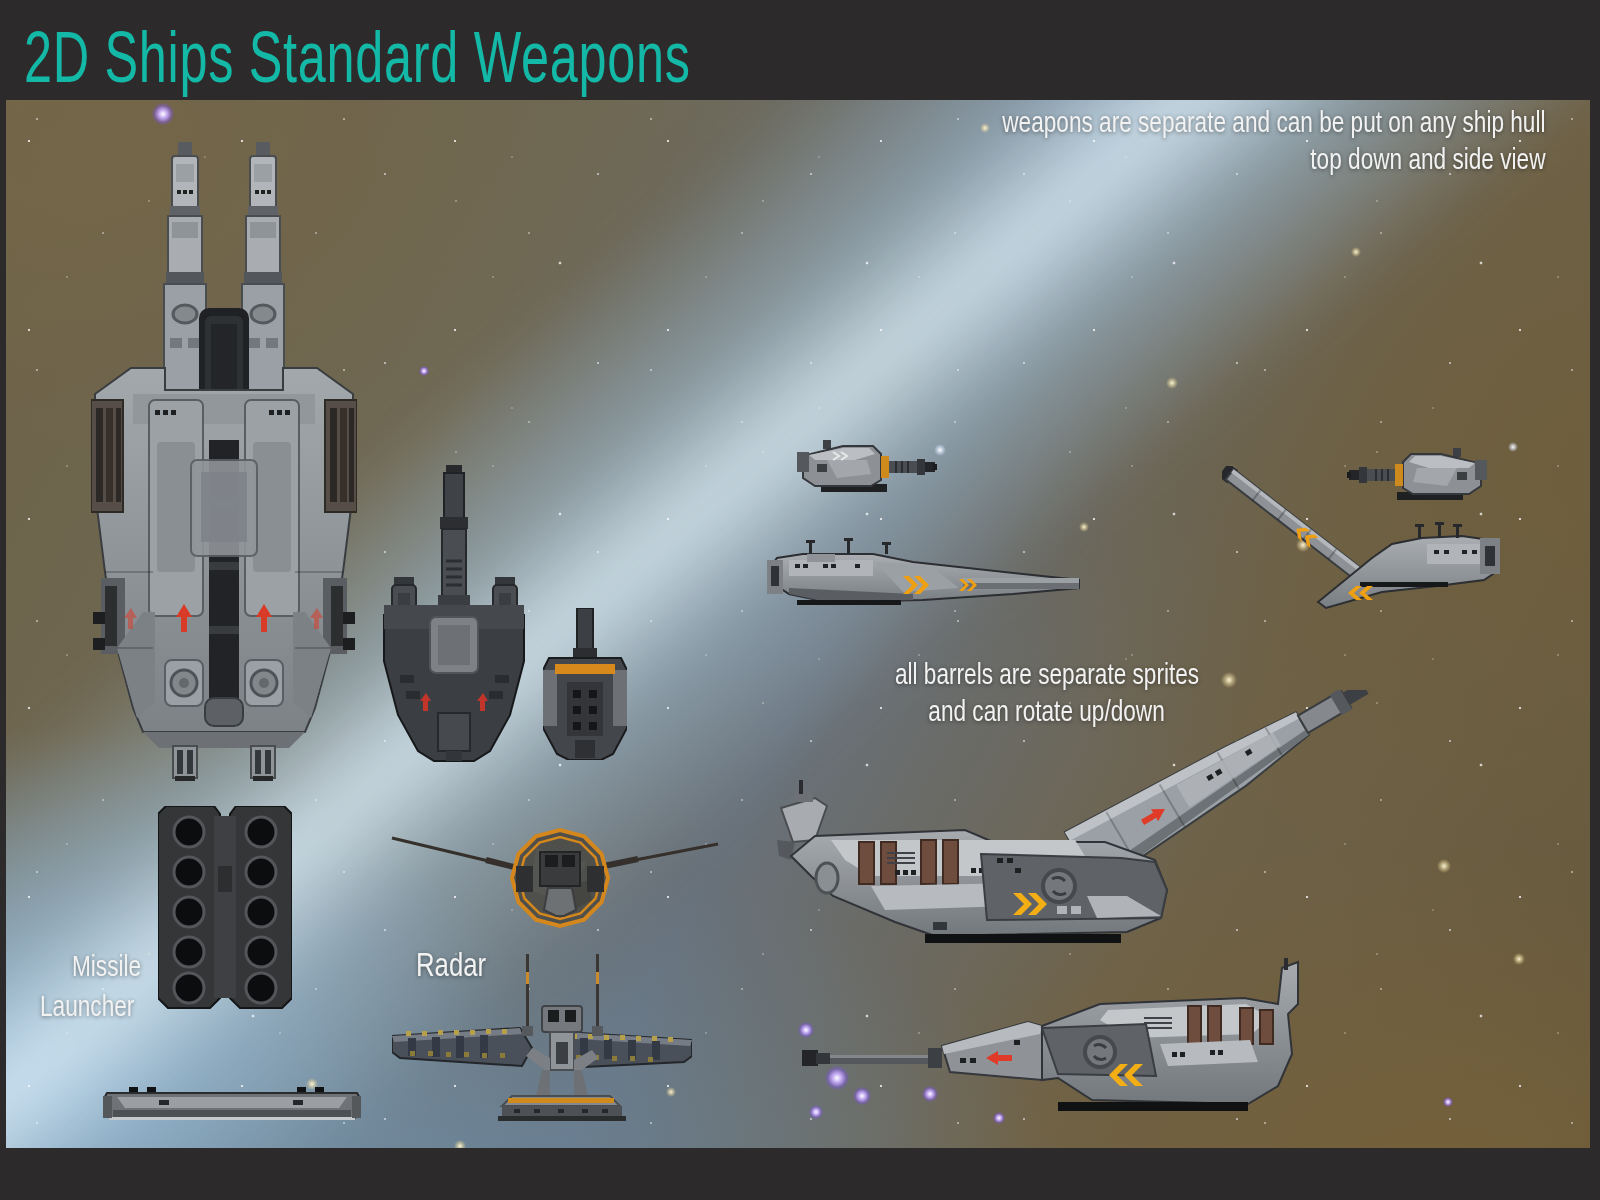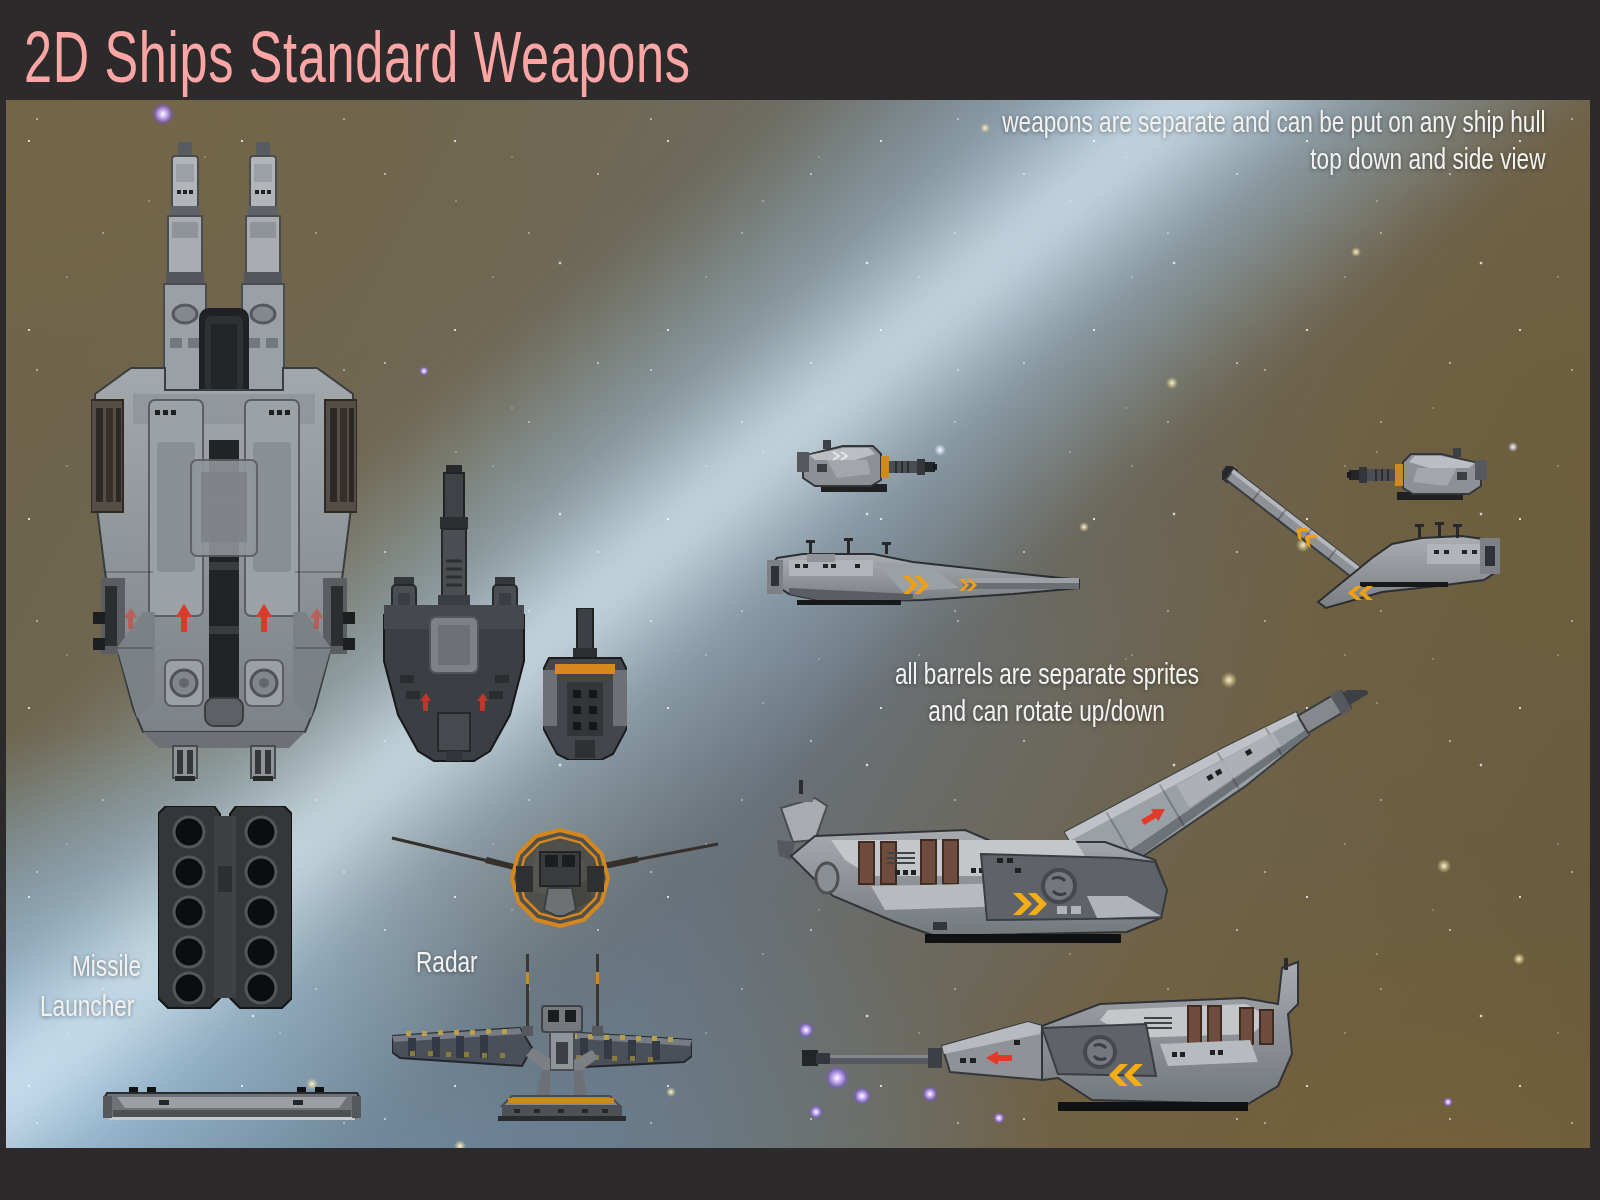--- a/index.html
+++ b/index.html
@@ -35,27 +35,27 @@
   .glow{position:absolute;border-radius:50%;}
   .gy{background:radial-gradient(circle, rgba(255,248,210,.95) 0%, rgba(232,212,150,.4) 45%, rgba(232,212,150,0) 72%);}
   .gp{background:radial-gradient(circle, #ffffff 0%, rgba(200,170,255,.9) 28%, rgba(125,85,225,.45) 55%, rgba(125,85,225,0) 75%);}
   .gw{background:radial-gradient(circle, rgba(255,255,255,.95) 0%, rgba(220,230,255,.5) 40%, rgba(220,230,255,0) 70%);}
   .sprite{position:absolute;}
   .txt{position:absolute;color:#f2f2f2;text-shadow:0 1px 5px rgba(0,0,0,.45);text-align:right;}
   .cond-l,.cond-r,.cond-c{display:inline-block;white-space:nowrap;}
   .cond-l{transform:scaleX(.78);transform-origin:0 50%;}
   .cond-r{transform:scaleX(.78);transform-origin:100% 50%;}
   .cond-c{transform:scaleX(.78);transform-origin:50% 50%;}
-  .title{position:absolute;left:24px;top:16px;color:#fca5a5;font-size:72px;letter-spacing:1px;}
+  .title{position:absolute;left:24px;top:16px;color:#14b8a6;font-size:72px;letter-spacing:1px;}
   .title .cond-l{transform:scaleX(.70);}
   .note{font-size:29px;line-height:37px;}
   .note-tr{right:45px;top:4px;text-align:right;}
   .note-c{left:841px;top:556px;width:400px;text-align:center;}
   .lbl-ml{left:34px;top:846px;font-size:29px;line-height:40px;}
-  .lbl-radar{left:410px;top:846px;font-size:29px;}
+  .lbl-radar{left:410px;top:846px;font-size:33px;}
 </style>
 </head>
 <body>
 
 <div class="page">
 
   <div class="title">
     <span class="cond-l">2D Ships Standard Weapons</span>
   </div>
 

